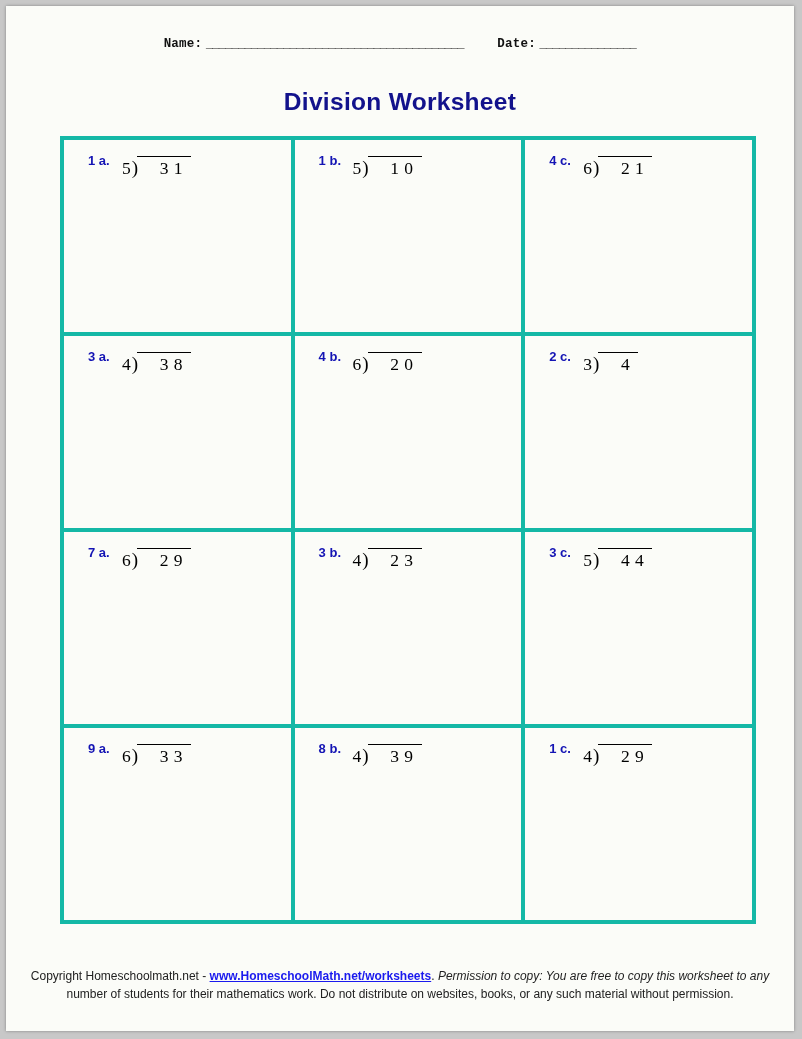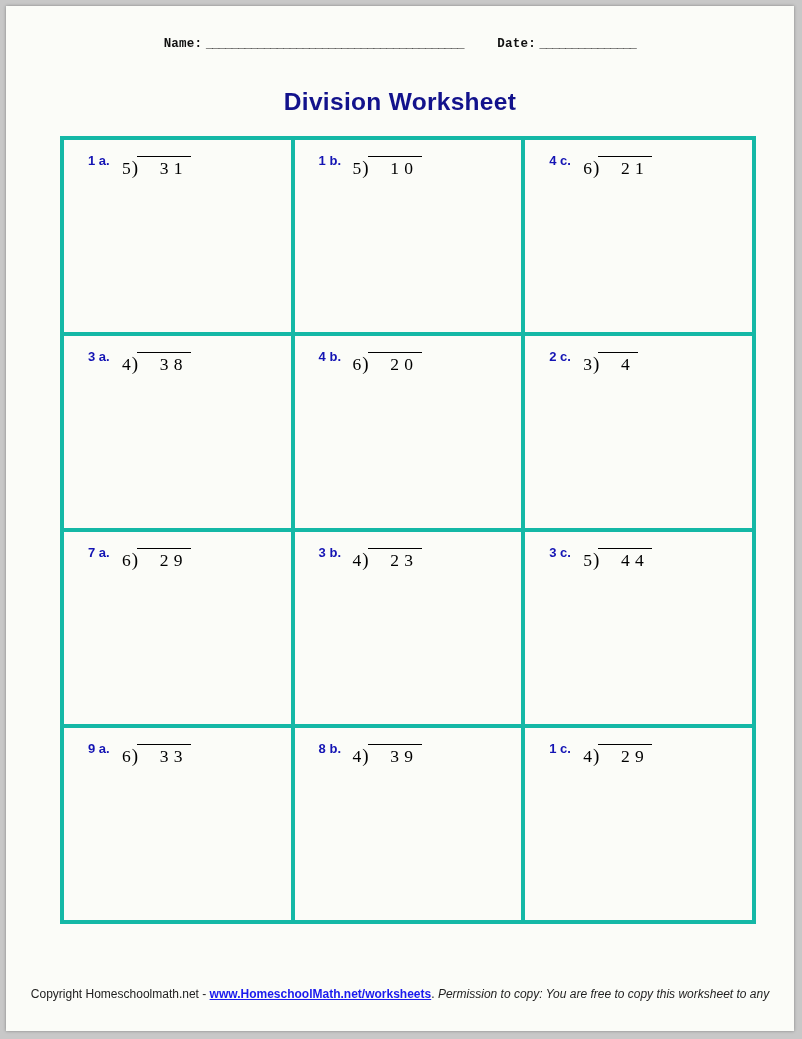--- a/index.html
+++ b/index.html
@@ -259,15 +259,16 @@
       </td>
     </tr>
   </tbody>
     </table>
 
   <div class="footer">
     <div>
       <span>Copyright Homeschoolmath.net - </span><a href="#">www.HomeschoolMath.net/worksheets</a><span>.</span>
       <span class="perm">Permission to copy:</span><span class="perm"> You are free to copy this worksheet to any</span>
     </div>
+    <div>number of students for their mathematics work. Do not distribute on websites, books, or any such material without permission.</div>
   </div>
 
 </div>
 
 </body></html>

